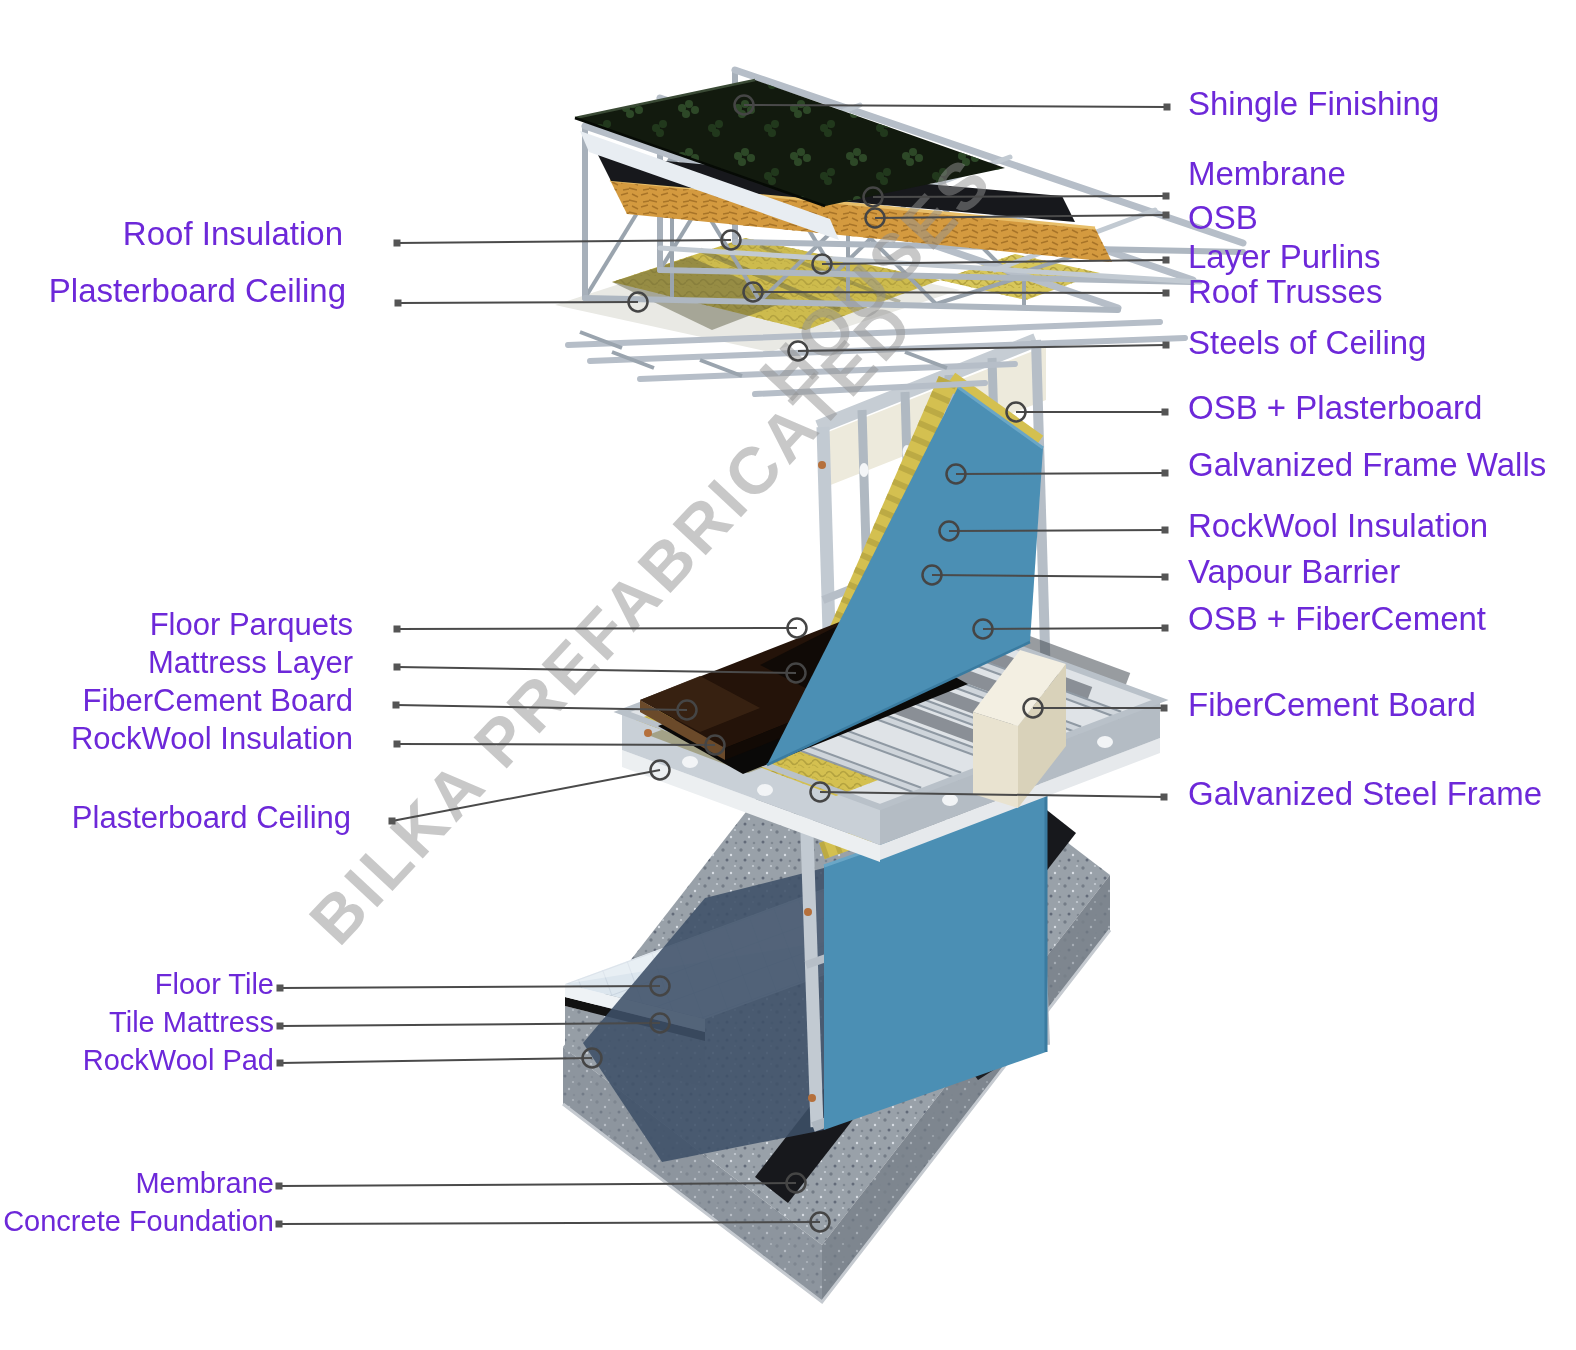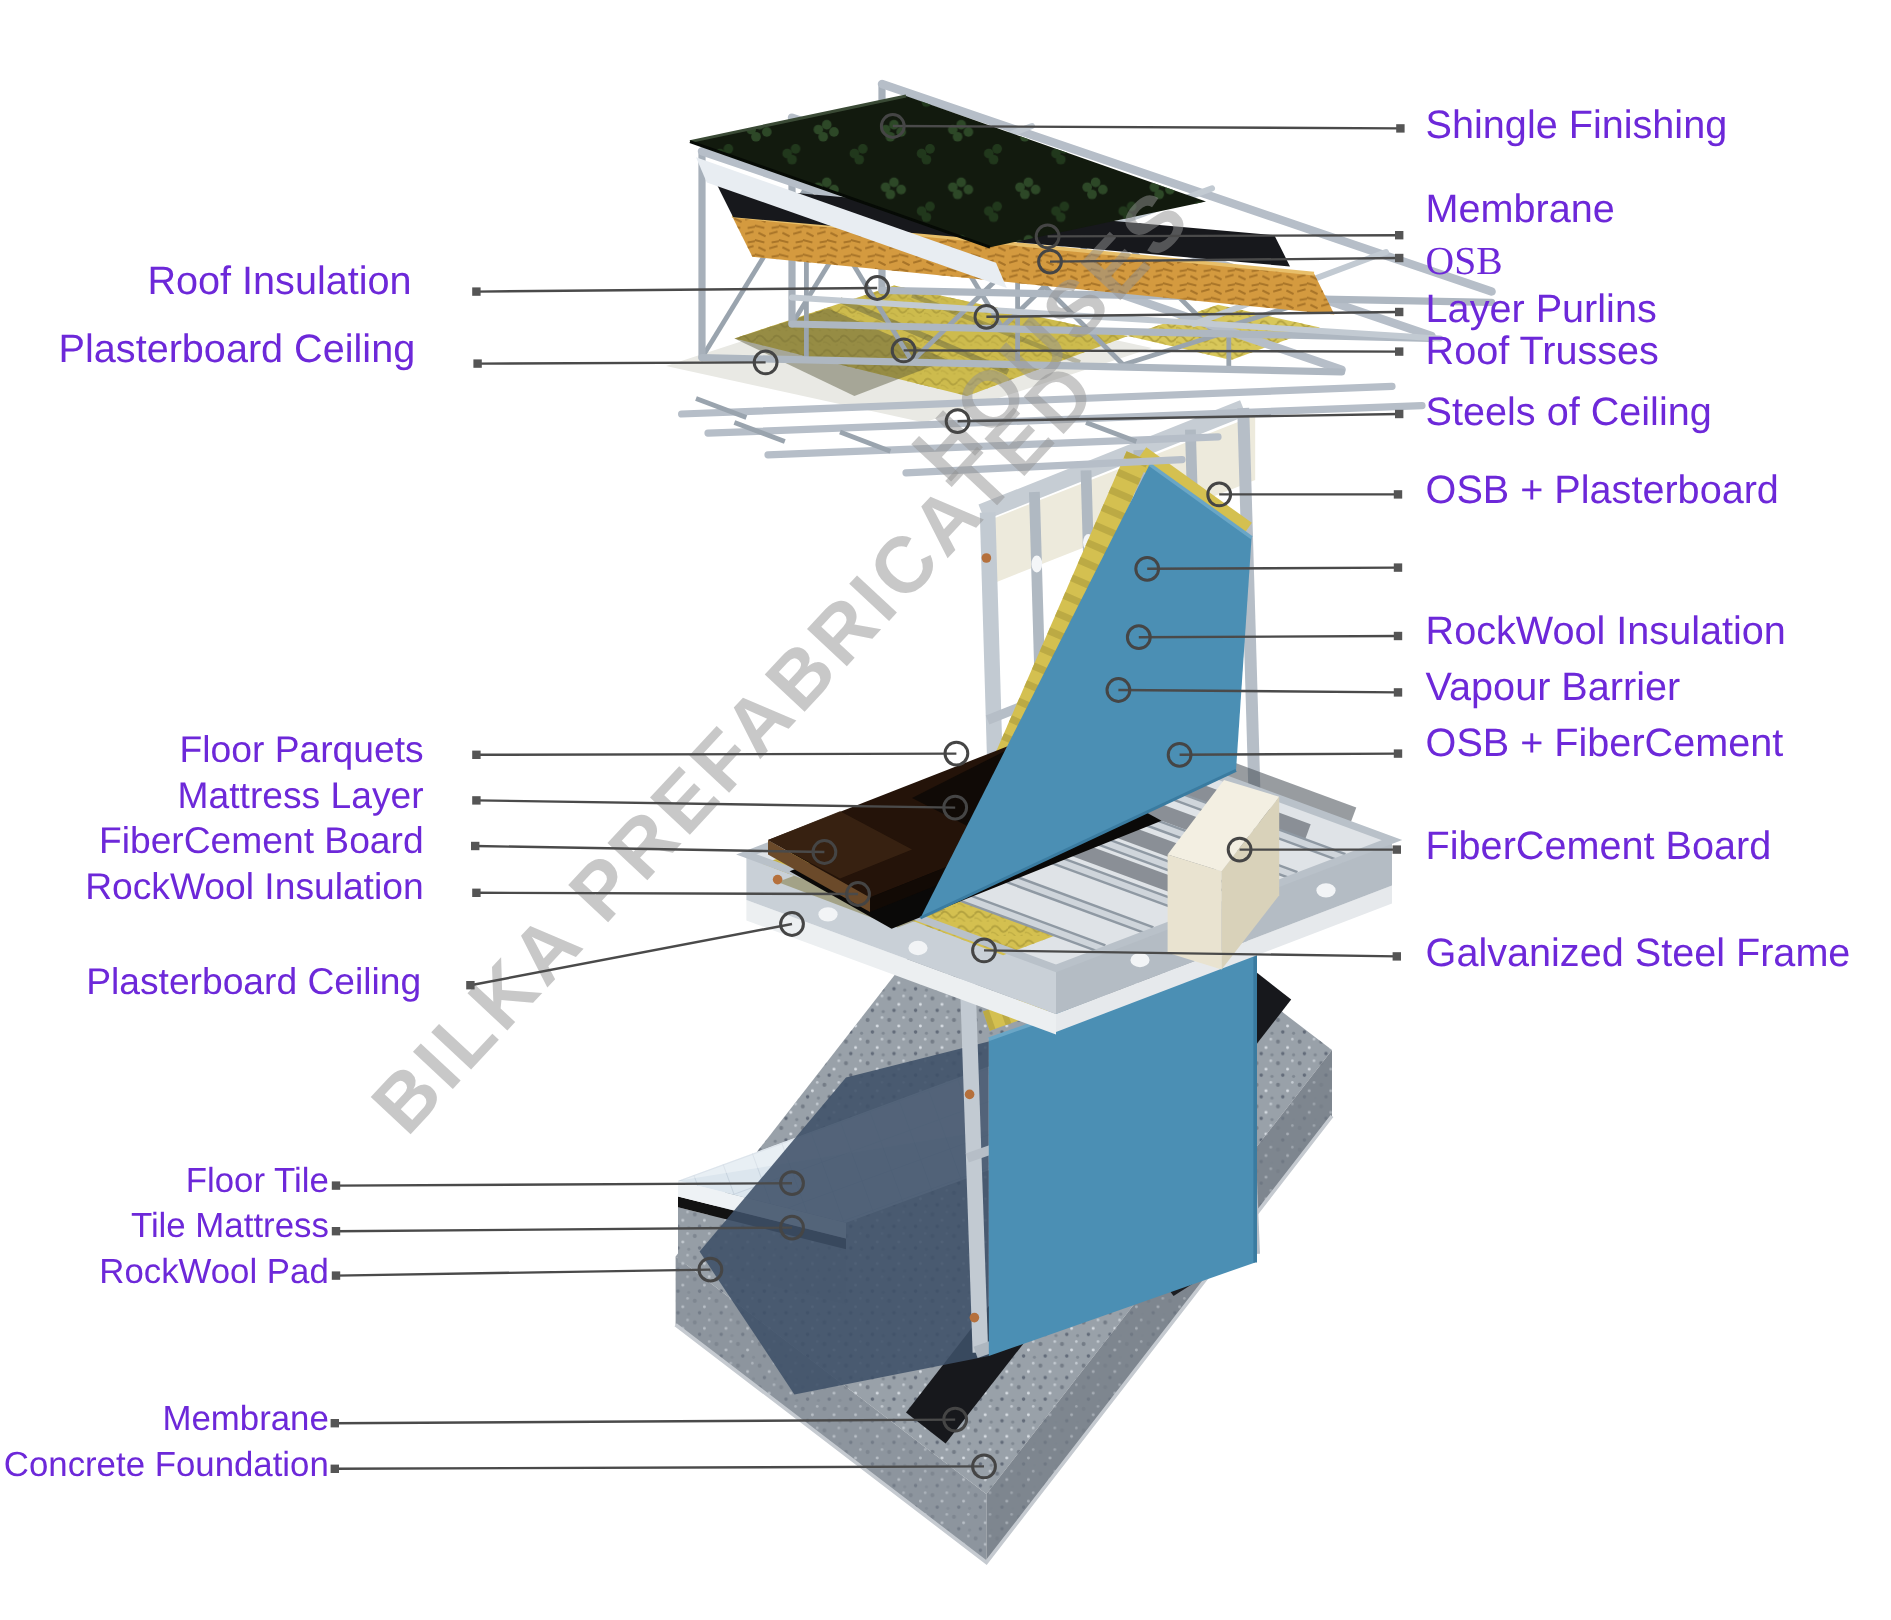--- a/index.html
+++ b/index.html
@@ -440,24 +440,25 @@
 <div class="lbl l-mid" style="right:1223px;top:722px;">RockWool Insulation</div>
 <div class="lbl l-mid" style="right:1225px;top:801px;">Plasterboard Ceiling</div>
 <div class="lbl l-bot" style="right:1302px;top:968px;">Floor Tile</div>
 <div class="lbl l-bot" style="right:1302px;top:1006px;">Tile Mattress</div>
 <div class="lbl l-bot" style="right:1302px;top:1044px;">RockWool Pad</div>
 <div class="lbl l-bot" style="right:1302px;top:1167px;">Membrane</div>
 <div class="lbl l-bot" style="right:1302px;top:1205px;">Concrete Foundation</div>
 
 <div class="lbl r" style="left:1188px;top:86px;">Shingle Finishing</div>
 <div class="lbl r" style="left:1188px;top:156px;">Membrane</div>
-<div class="lbl r" style="left:1188px;top:200px;font-family:Liberation Serif, serif;">OSB</div>
+<div class="lbl r" style="left:1188px;top:200px;">OSB</div>
 <div class="lbl r" style="left:1188px;top:239px;">Layer Purlins</div>
 <div class="lbl r" style="left:1188px;top:274px;">Roof Trusses</div>
 <div class="lbl r" style="left:1188px;top:325px;">Steels of Ceiling</div>
 <div class="lbl r" style="left:1188px;top:390px;">OSB + Plasterboard</div>
+<div class="lbl r" style="left:1188px;top:447px;">Galvanized Frame Walls</div>
 <div class="lbl r" style="left:1188px;top:508px;">RockWool Insulation</div>
 <div class="lbl r" style="left:1188px;top:554px;">Vapour Barrier</div>
 <div class="lbl r" style="left:1188px;top:601px;">OSB + FiberCement</div>
 <div class="lbl r" style="left:1188px;top:687px;">FiberCement Board</div>
 <div class="lbl r" style="left:1188px;top:776px;">Galvanized Steel Frame</div>
 
 </div>
 
 </body></html>

